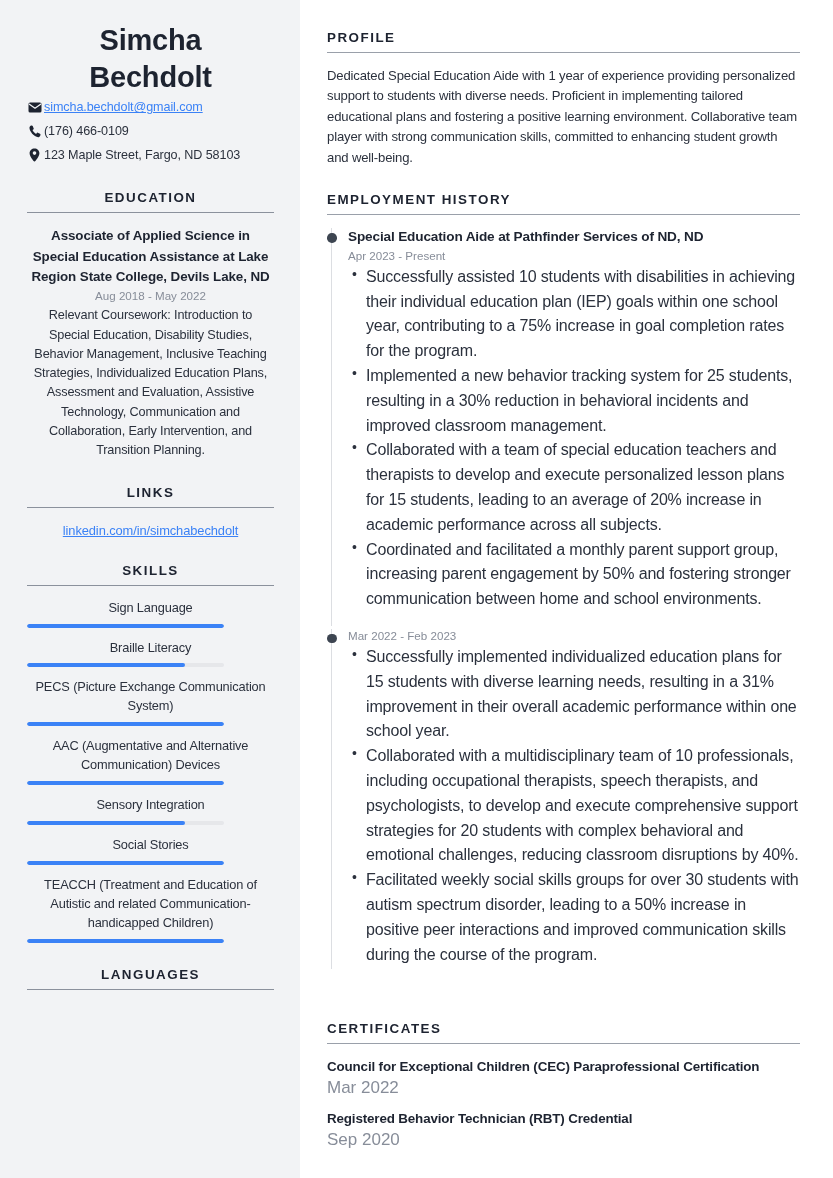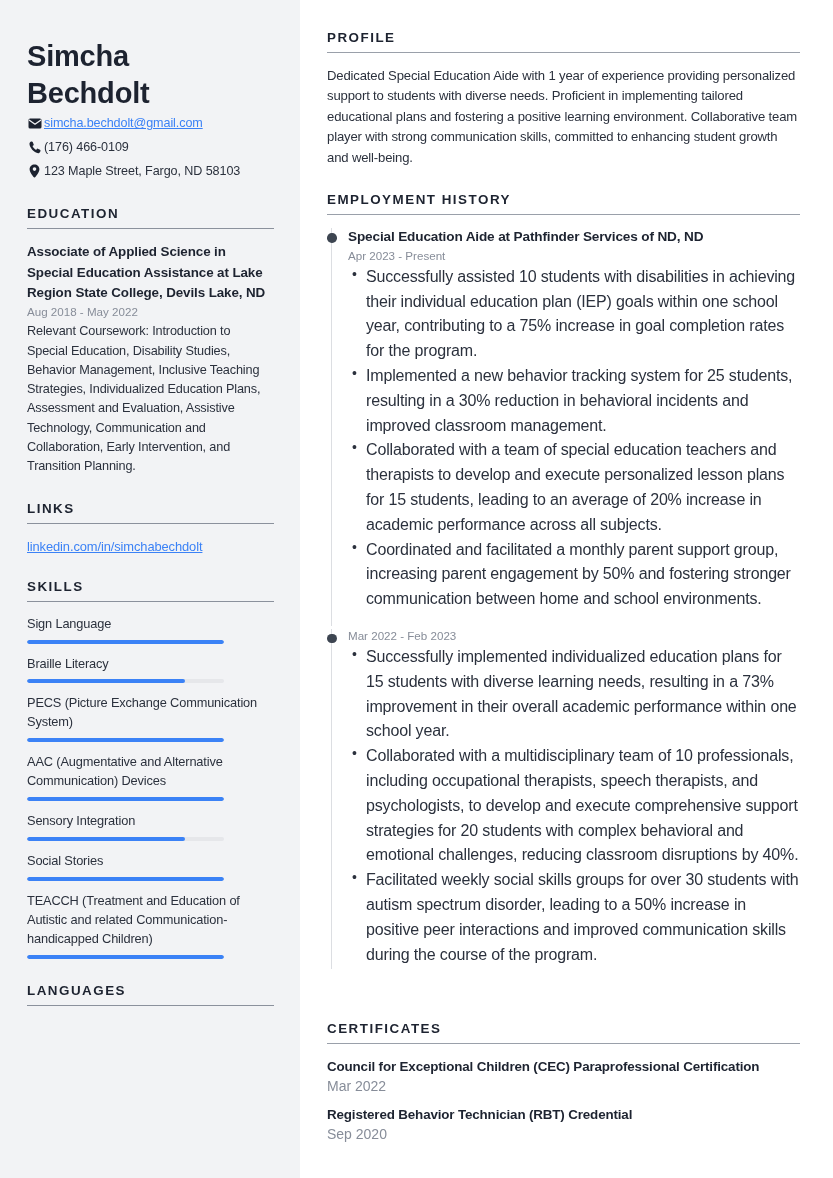--- a/index.html
+++ b/index.html
@@ -19,22 +19,23 @@
     display: flex;
     align-items: stretch;
     background: #ffffff;
   }
 
   
   .sidebar {
     width: 300px;
     flex: 0 0 300px;
     background: #f2f3f5;
-    padding: 40px 26px 0 27px;
+    padding: 24px 26px 0 27px;
     position: relative;
+    text-align: center;
   }
 
   .name {
     font-size: 29px;
     line-height: 1.12;
     font-weight: bold;
     color: #1d2330;
     letter-spacing: -0.2px;
     margin-bottom: 5px;
   }
@@ -215,21 +216,21 @@
 
   .cert-item { margin-bottom: 11px; }
   .cert-title {
     font-size: 13.4px;
     font-weight: bold;
     color: #1d2330;
     line-height: 1.48;
     letter-spacing: -0.15px;
   }
   .cert-date {
-    font-size: 14px;
+    font-size: 17px;
     color: #878d99;
     margin-top: 1px;
   }
 
   .member-item {
     font-size: 13.4px;
     font-weight: bold;
     color: #1d2330;
     letter-spacing: -0.15px;
     margin-bottom: 12px;
@@ -366,21 +367,21 @@
           <li>Collaborated with a team of special education teachers and therapists to develop and execute personalized lesson plans for 15 students, leading to an average of 20% increase in academic performance across all subjects.</li>
           <li>Coordinated and facilitated a monthly parent support group, increasing parent engagement by 50% and fostering stronger communication between home and school environments.</li>
         </ul>
       </div>
 
       <div class="job">
         <span class="rail"></span>
         <span class="dot"></span>
         <div class="job-date">Mar 2022 - Feb 2023</div>
         <ul class="bullets">
-          <li>Successfully implemented individualized education plans for 15 students with diverse learning needs, resulting in a 73% improvement in their overall academic performance within one school year.</li>
+          <li>Successfully implemented individualized education plans for 15 students with diverse learning needs, resulting in a 31% improvement in their overall academic performance within one school year.</li>
           <li>Collaborated with a multidisciplinary team of 10 professionals, including occupational therapists, speech therapists, and psychologists, to develop and execute comprehensive support strategies for 20 students with complex behavioral and emotional challenges, reducing classroom disruptions by 40%.</li>
           <li>Facilitated weekly social skills groups for over 30 students with autism spectrum disorder, leading to a 50% increase in positive peer interactions and improved communication skills during the course of the program.</li>
         </ul>
       </div>
     </section>
 
     <section class="section mt-sec">
       <div class="sec-head right">CERTIFICATES</div>
       <div class="cert-item">
         <div class="cert-title">Council for Exceptional Children (CEC) Paraprofessional Certification</div>

